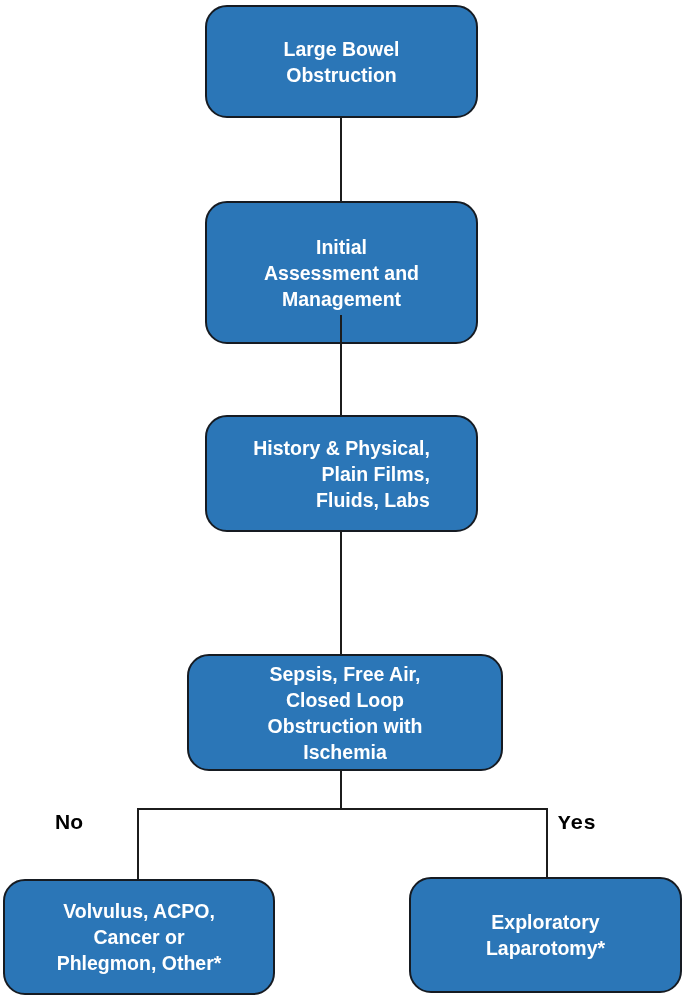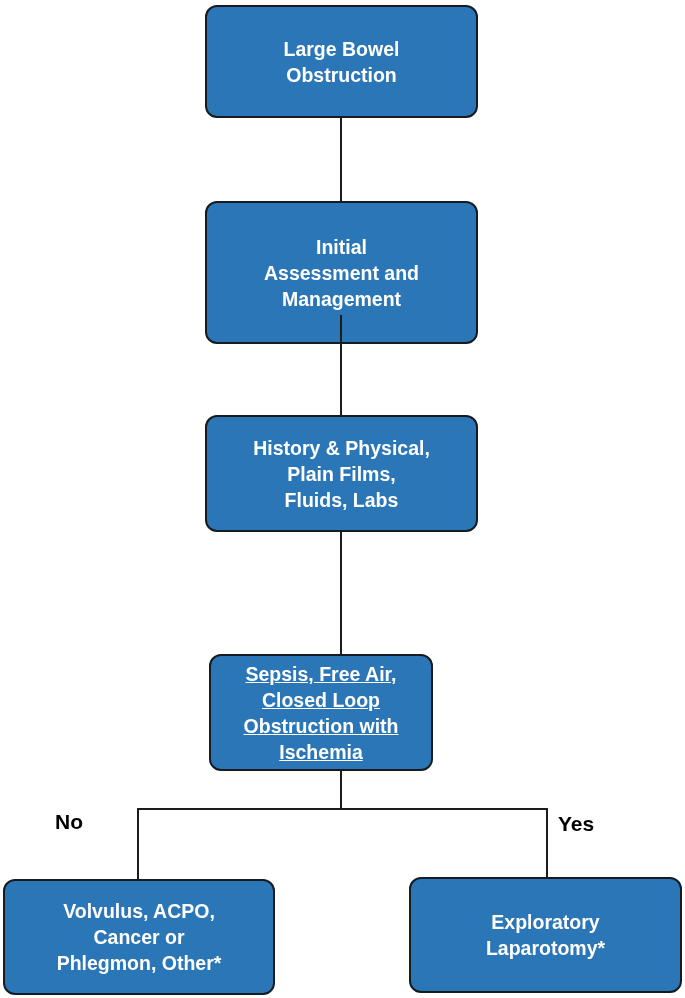--- a/index.html
+++ b/index.html
@@ -13,21 +13,21 @@
     width: 685px;
     height: 998px;
     background: var(--page-bg, #ffffff);
     overflow: hidden;
   }
   .node {
     position: absolute;
     box-sizing: border-box;
     background: var(--box-fill, #2B76B7);
     border: 2px solid var(--box-border, #161b22);
-    border-radius: 12px;
+    border-radius: 22px;
     color: var(--box-text, #ffffff);
     font-weight: bold;
     font-size: 19.5px;
     line-height: 26px;
     text-align: center;
     white-space: pre-line;
     display: flex;
     align-items: center;
     justify-content: center;
     padding: 6px 10px;
@@ -39,34 +39,34 @@
   .branch-label {
     position: absolute;
     color: var(--label-text, #000000);
     font-weight: bold;
     font-size: 21px;
     line-height: 24px;
   }
   
   .n1 { left: 205px; top: 5px;   width: 273px; height: 113px; }
   .n2 { left: 205px; top: 201px; width: 273px; height: 143px; }
-  .n3 { left: 205px; top: 415px; width: 273px; height: 117px; }
-  .n4 { left: 209px; top: 654px; width: 224px; height: 117px; text-decoration: underline; }
+  .n3 { left: 205px; top: 415px; width: 273px; height: 117px; text-align: right; }
+  .n4 { left: 187px; top: 654px; width: 316px; height: 117px; }
   .n5 { left: 3px;   top: 879px; width: 272px; height: 116px; }
   .n6 { left: 409px; top: 877px; width: 273px; height: 116px; }
   
   .c1 { left: 340px; top: 118px; width: 2px; height: 84px; }
   .c2 { left: 340px; top: 315px; width: 2px; height: 101px; }
   .c3 { left: 340px; top: 531px; width: 2px; height: 124px; }
   .c4 { left: 340px; top: 770px; width: 2px; height: 39px; }
   .ch { left: 137px; top: 808px; width: 411px; height: 2px; }
   .cl { left: 137px; top: 808px; width: 2px; height: 72px; }
   .cr { left: 546px; top: 808px; width: 2px; height: 70px; }
   .lbl-no  { left: 55px;  top: 810px; width: 72px; text-align: left; }
-  .lbl-yes { left: 558px; top: 812px; width: 72px; text-align: left; }
+  .lbl-yes { left: 558px; top: 812px; width: 72px; text-align: left; font-family: Liberation Mono, monospace; }
 </style>
 </head>
 <body>
 
 <div class="canvas">
 
   <div class="node n1">Large Bowel
 Obstruction</div>
 
   <div class="connector c1"></div>

